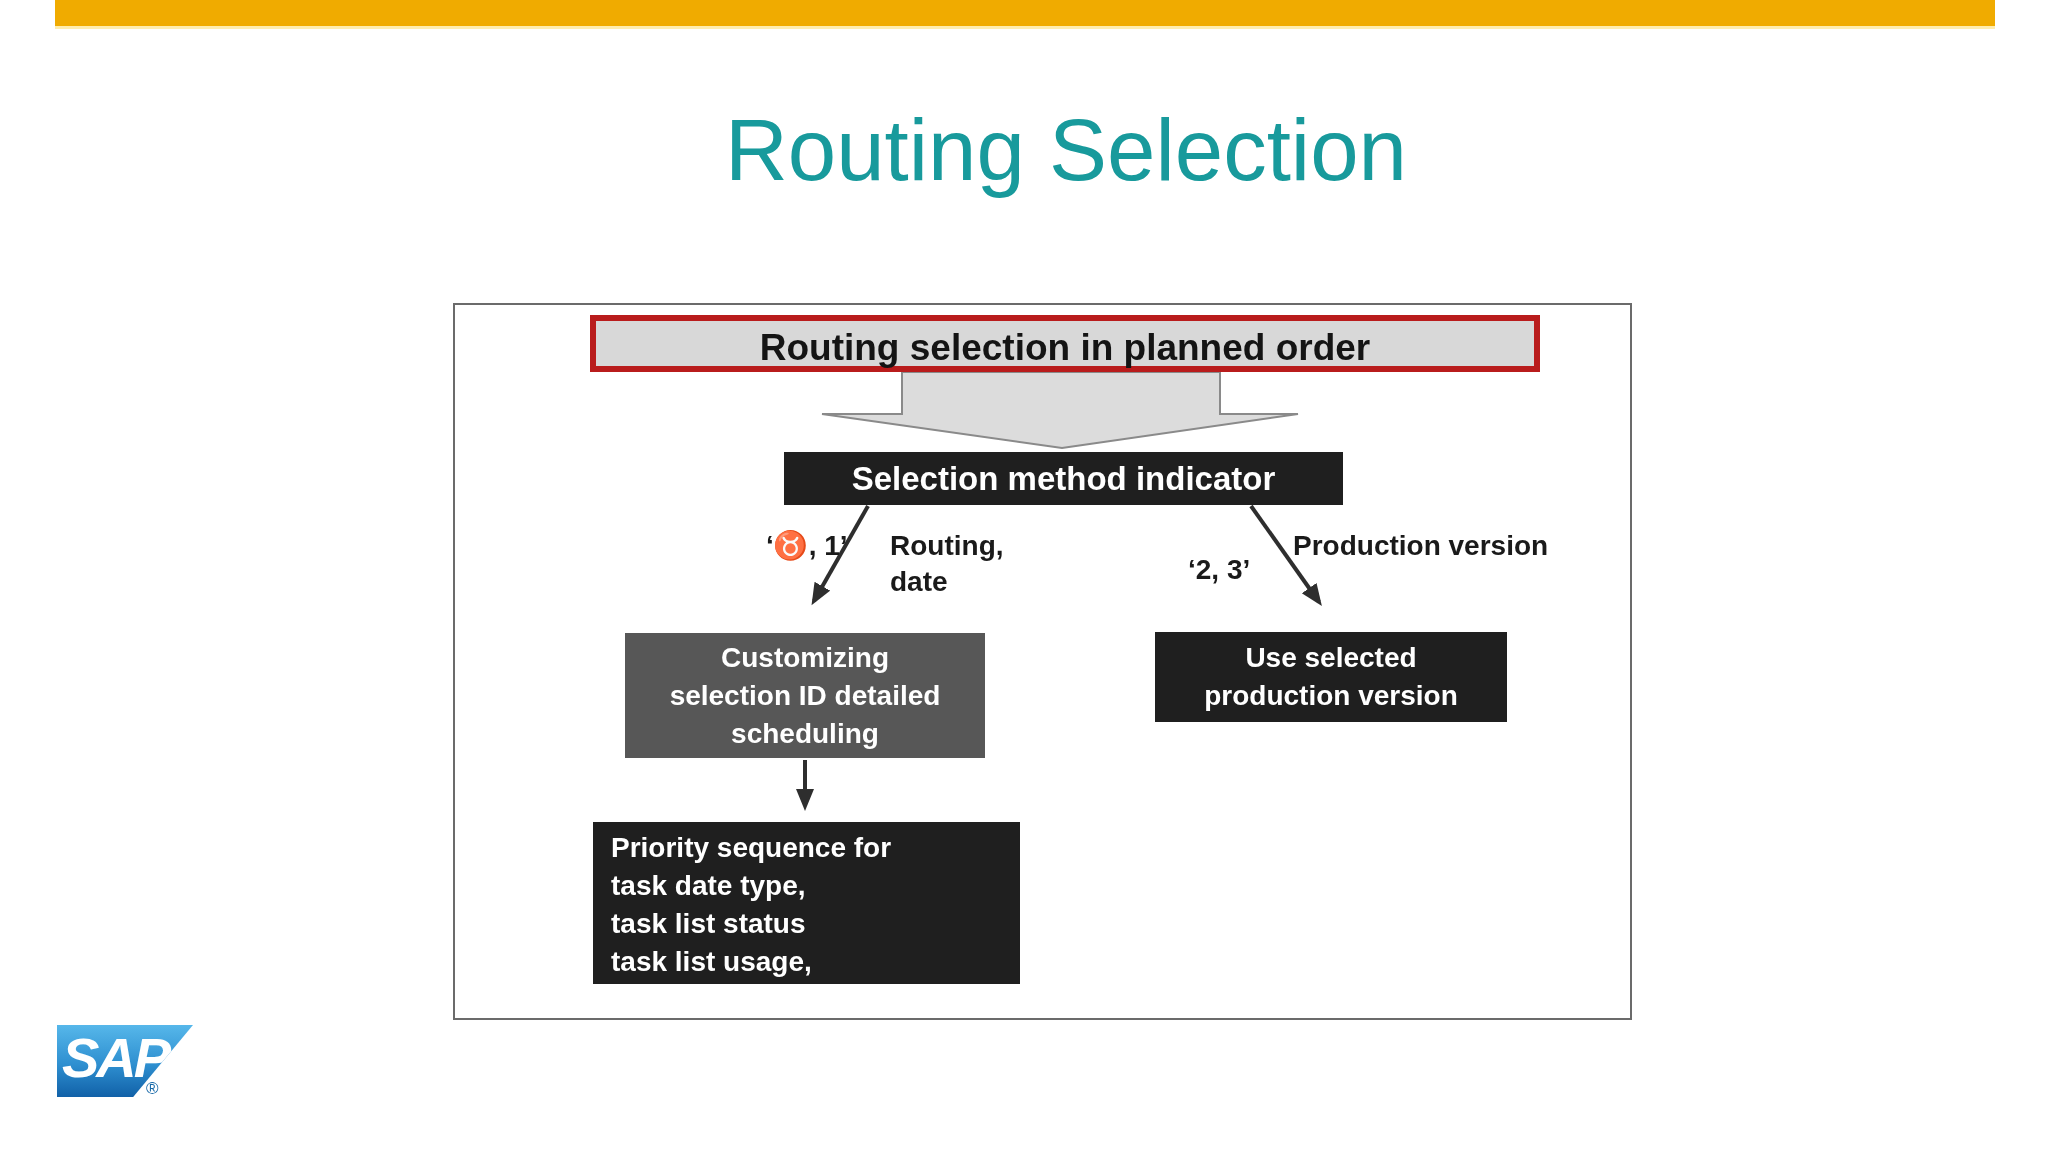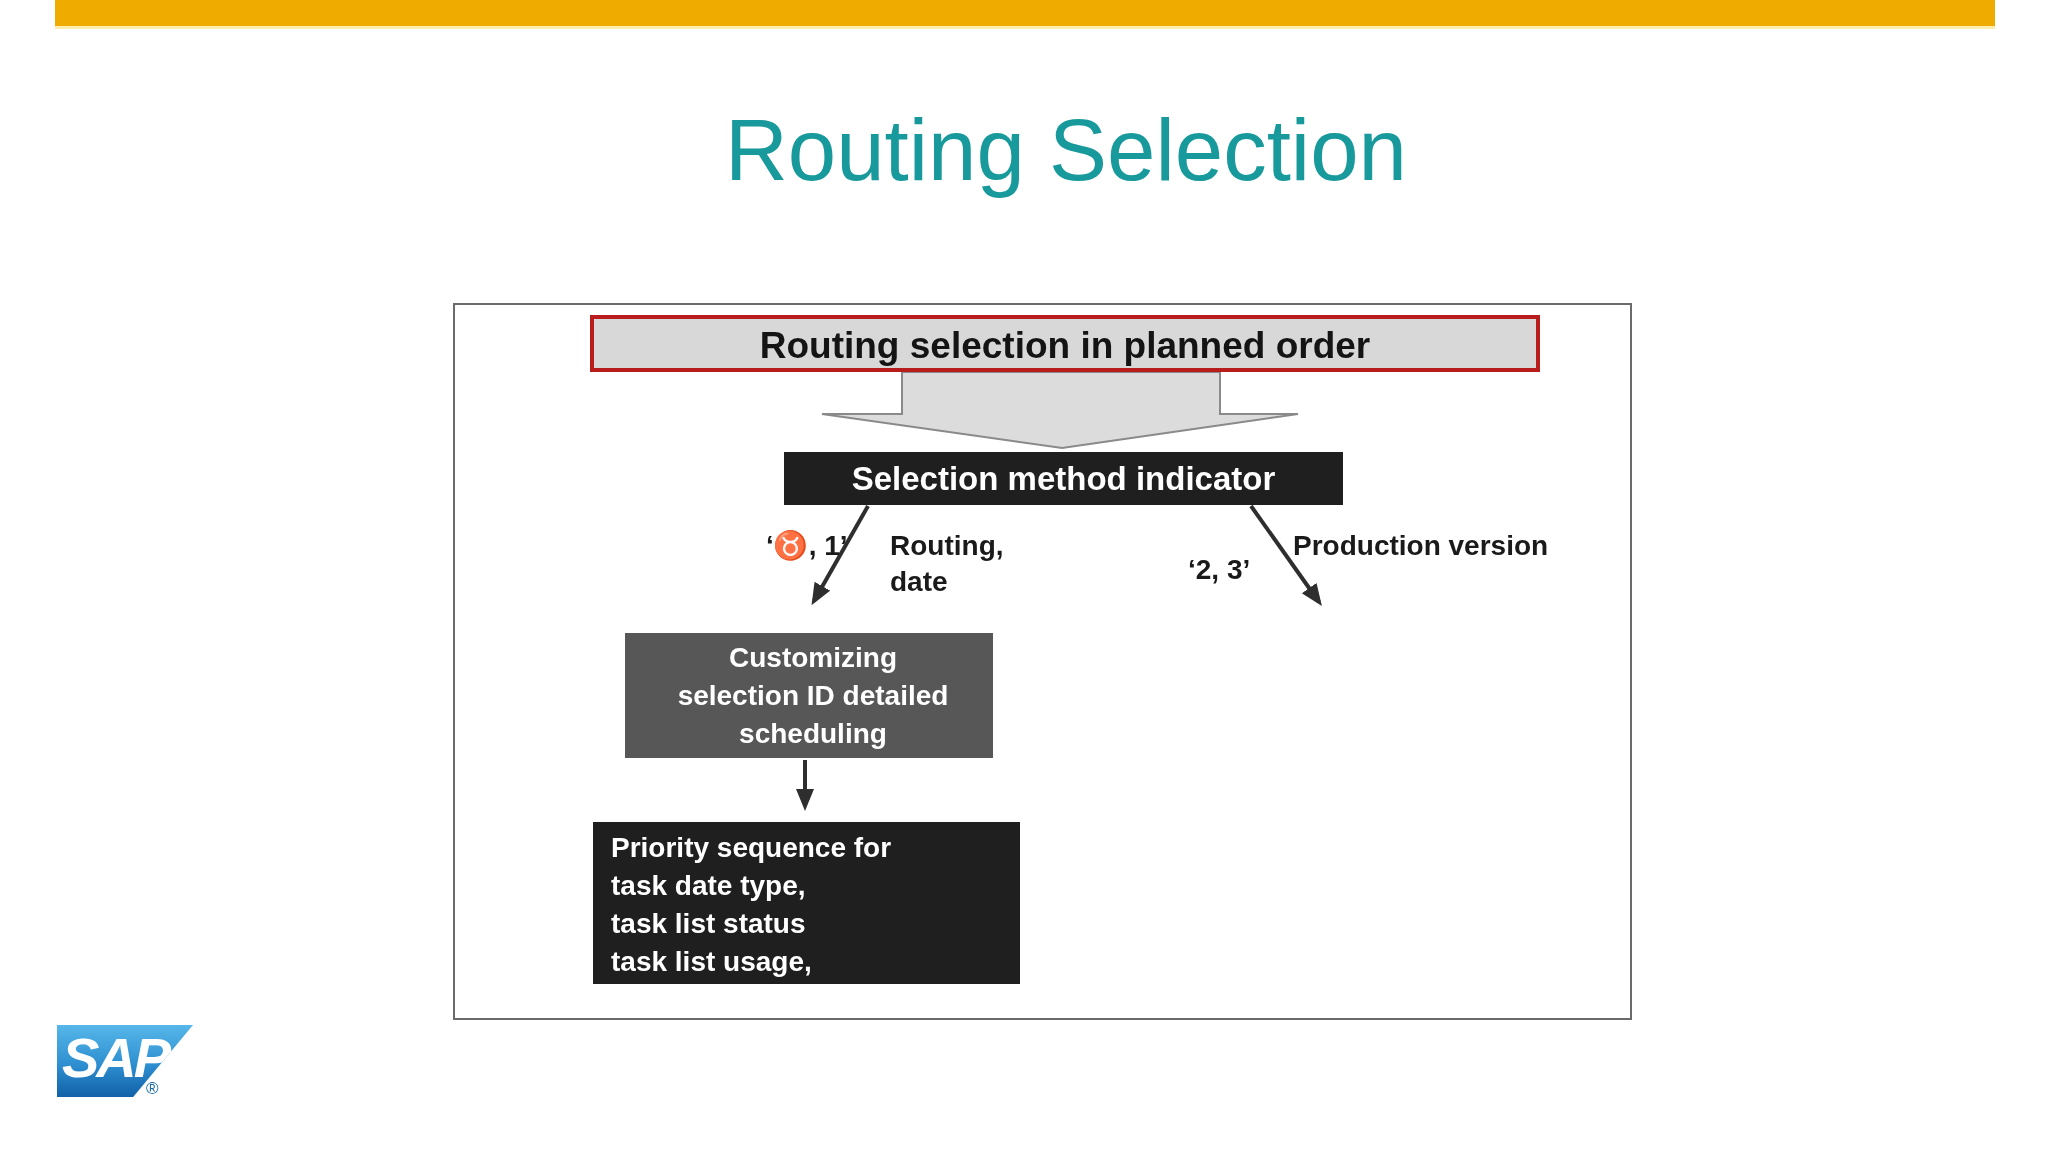--- a/index.html
+++ b/index.html
@@ -19,41 +19,41 @@
     font-size:87px;font-weight:400;color:#189A9C;letter-spacing:0px;line-height:1.1;
   }
   
   .frame{
     position:absolute;left:453px;top:303px;width:1179px;height:717px;
     border:2px solid #6B6B6B;background:#ffffff;box-sizing:border-box;
   }
   
   .hdr-box{
     position:absolute;left:590px;top:315px;width:950px;height:57px;
-    background:#D8D8D8;border:4px solid #b91c1c;box-sizing:border-box;
+    background:#D8D8D8;border:6px solid #b91c1c;box-sizing:border-box;
     font-size:37px;font-weight:700;color:#141414;text-align:center;line-height:54px;
   }
   
   .ind-box{
     position:absolute;left:784px;top:452px;width:559px;height:53px;
     background:#1F1F1F;color:#ffffff;font-size:33px;font-weight:700;
     text-align:center;line-height:53px;
   }
   
   .lbl{position:absolute;font-size:28px;font-weight:700;color:#1A1A1A;line-height:36px;white-space:nowrap;}
   .code-left{left:766px;top:528px;}
   .qty{left:890px;top:528px;}
   .code-right{left:1188px;top:552px;text-align:right;}
   .prod{left:1293px;top:528px;}
   
   .cust-box{
     position:absolute;left:625px;top:633px;width:360px;height:125px;
     background:#575757;color:#ffffff;font-size:28px;font-weight:700;
     display:flex;flex-direction:column;justify-content:center;align-items:center;
-    line-height:38px;text-align:center;padding-left:8px;
+    line-height:38px;text-align:center;
   }
   
   .use-box{
     position:absolute;left:1155px;top:632px;width:352px;height:90px;
     background:#1F1F1F;color:#ffffff;font-size:28px;font-weight:700;
     display:flex;flex-direction:column;justify-content:center;align-items:center;
     line-height:38px;text-align:center;
   }
   
   .prio-box{
@@ -111,20 +111,24 @@
   </div>
   <div class="lbl code-right">‘2, 3’</div>
   <div class="lbl prod">Production version</div>
 
   <div class="cust-box">
     <div>Customizing</div>
     <div>selection ID detailed</div>
     <div>scheduling</div>
   </div>
 
+  <div class="use-box">
+    <div>Use selected</div>
+    <div>production version</div>
+  </div>
 
   <div class="prio-box">
     <div>Priority sequence for</div>
     <div>task date type,</div>
     <div>task list status</div>
     <div>task list usage,</div>
   </div>
 
   <div class="sap-logo">
     <span class="sap-logo-text">SAP</span>

